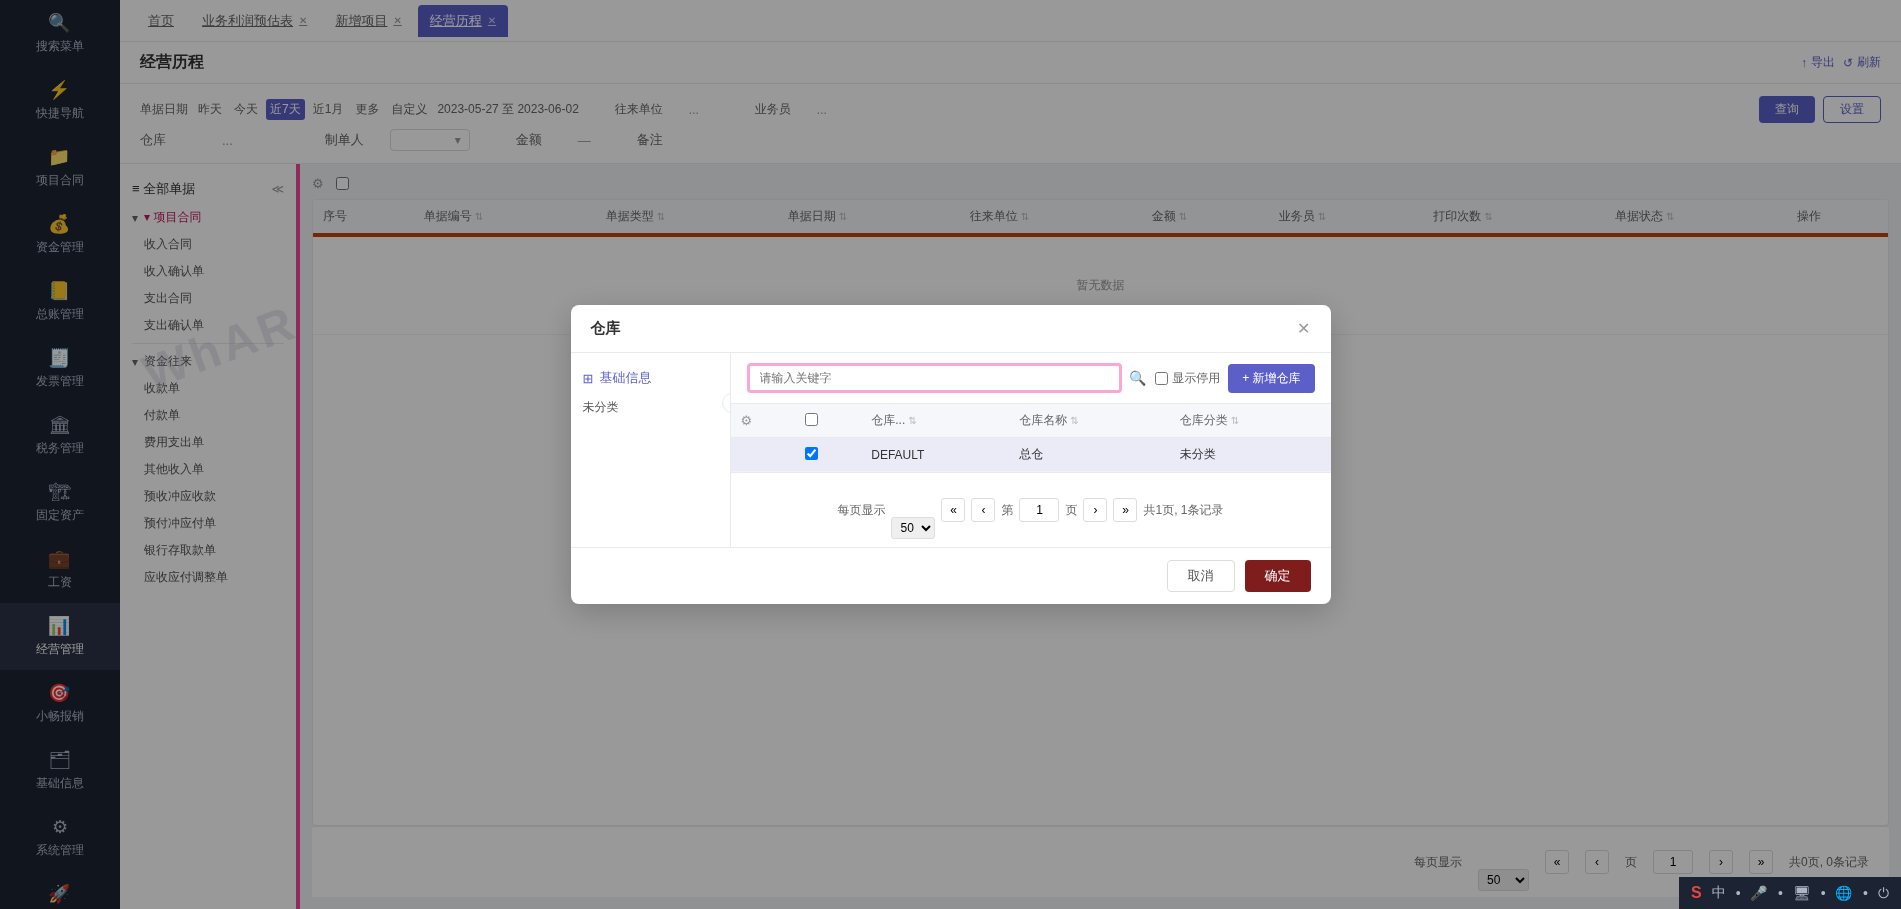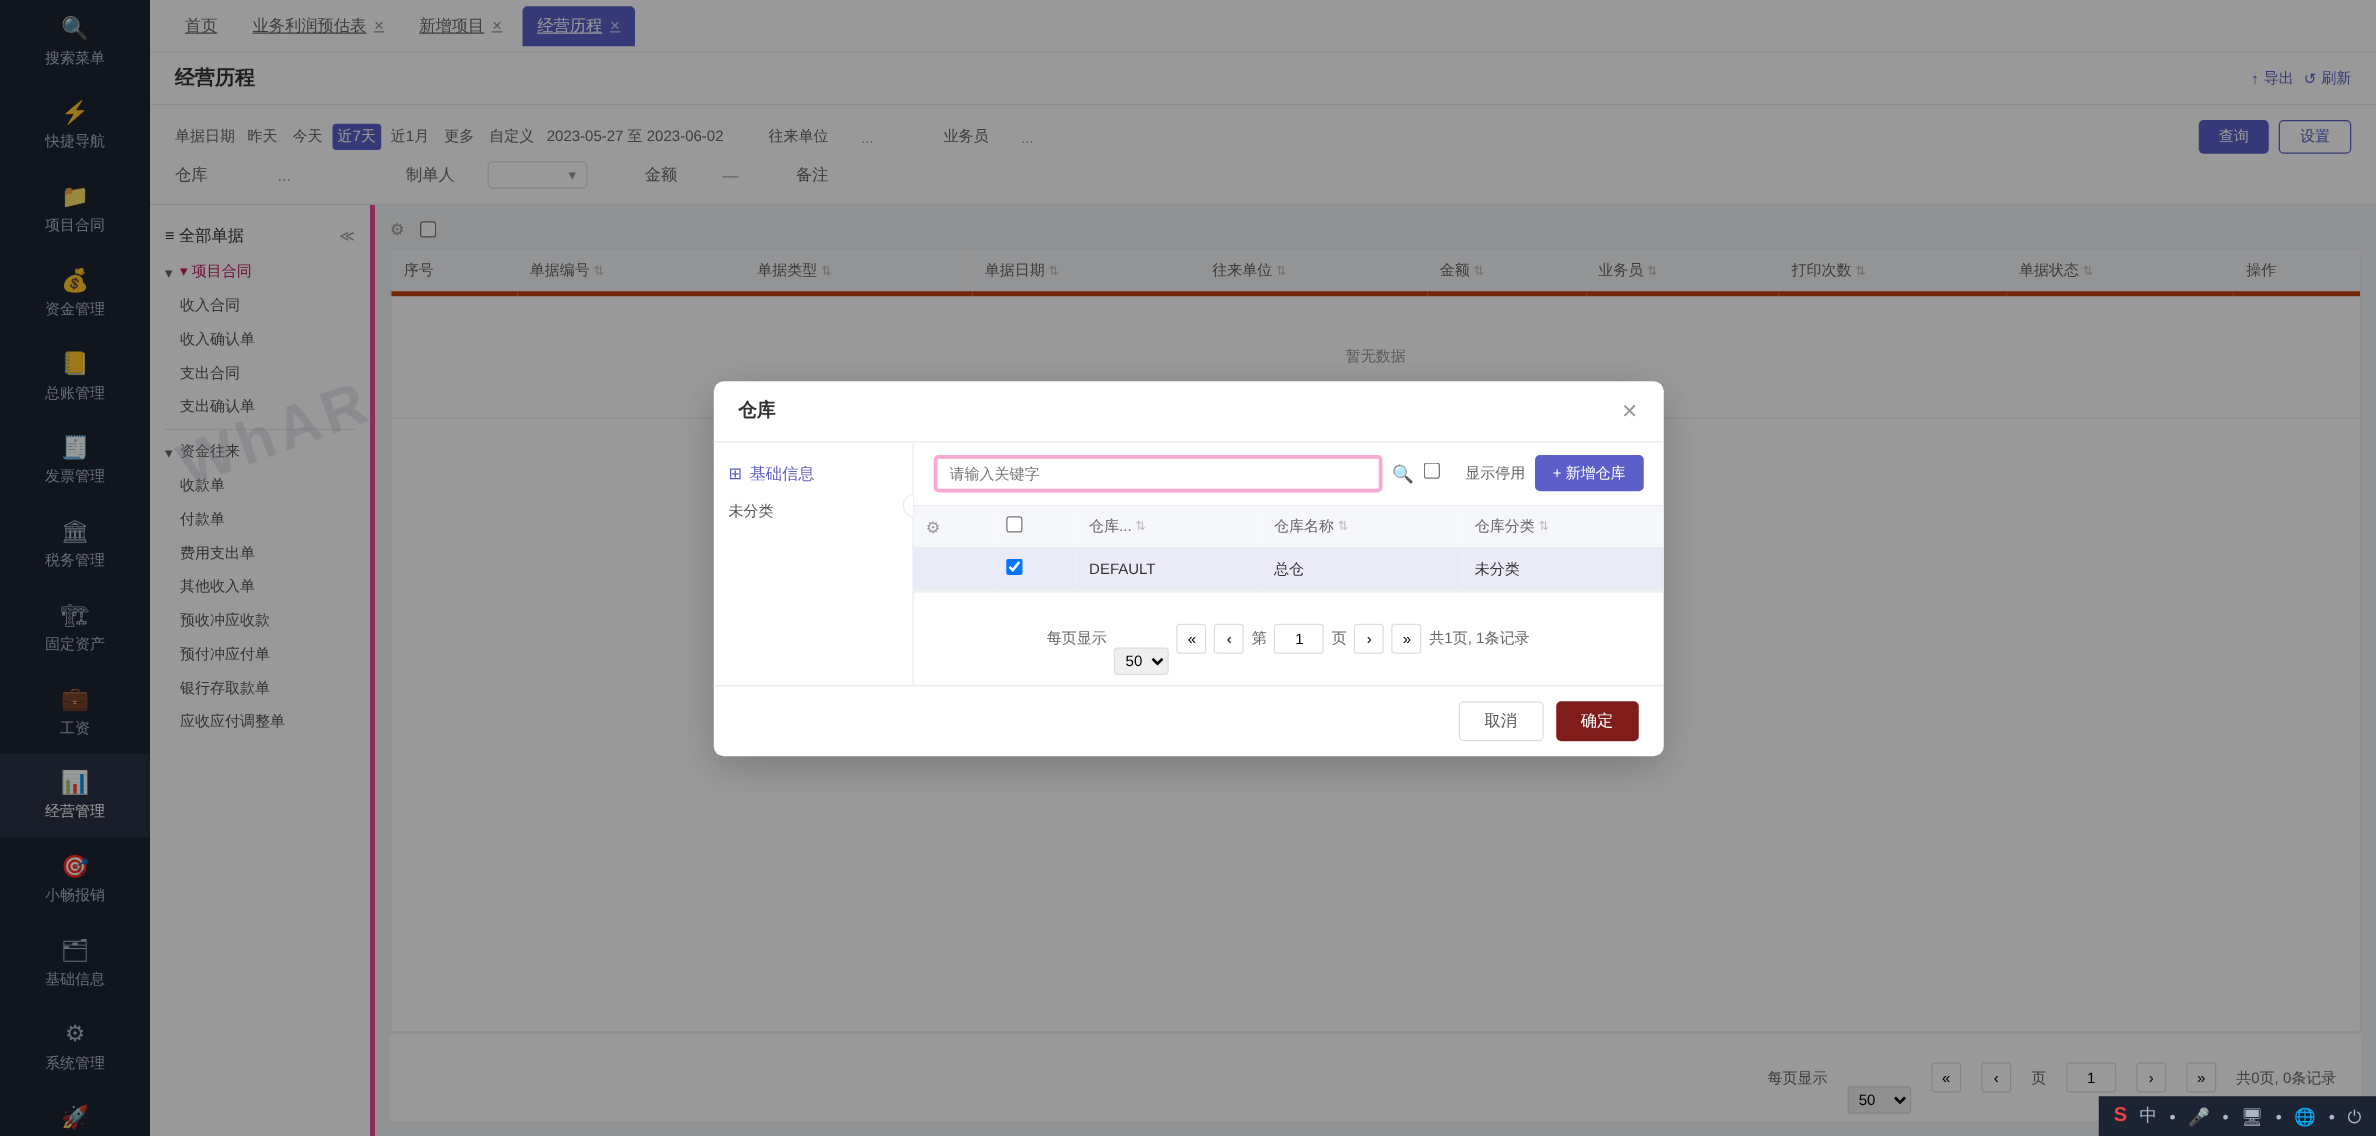--- a/index.html
+++ b/index.html
@@ -79,21 +79,21 @@
     .modal-title { font-size: 15px; font-weight: 600; color: #333; }
     .modal-close { cursor: pointer; color: #999; font-size: 16px; }
     .modal-body { display: flex; flex: 1; overflow: hidden; }
     .modal-left { width: 160px; border-right: 1px solid #e8eaec; padding: 10px 0; overflow-y: auto; flex-shrink: 0; }
     .modal-left-header { display: flex; align-items: center; gap: 6px; padding: 6px 12px; font-size: 13px; color: #5b5fc7; cursor: pointer; }
     .modal-left-item { padding: 6px 12px; font-size: 12px; color: #555; cursor: pointer; }
     .modal-right { flex: 1; display: flex; flex-direction: column; overflow: hidden; }
     .modal-search-bar { display: flex; align-items: center; gap: 8px; padding: 10px 16px; border-bottom: 1px solid #e8eaec; }
     .modal-search-input { flex: 1; border: 3px solid #f9a8d4; border-radius: 4px; padding: 5px 10px; font-size: 12px; outline: none; }
     .modal-search-btn { background: none; border: none; cursor: pointer; color: #999; font-size: 14px; }
-    .modal-checkbox-label { display: flex; align-items: flex-start; gap: 20px; font-size: 12px; color: #666; cursor: pointer; }
+    .modal-checkbox-label { display: flex; align-items: center; gap: 4px; font-size: 12px; color: #666; cursor: pointer; }
     .modal-add-btn { background: #5b5fc7; color: #fff; border: none; border-radius: 4px; padding: 6px 14px; cursor: pointer; font-size: 12px; display: flex; align-items: center; gap: 4px; }
     .modal-table-container { flex: 1; overflow-y: auto; }
     .modal-table { width: 100%; border-collapse: collapse; font-size: 12px; }
     .modal-table th { background: #f5f7fa; padding: 8px 10px; text-align: left; border-bottom: 1px solid #e8eaec; color: #666; font-weight: normal; white-space: nowrap; }
     .modal-table td { padding: 8px 10px; border-bottom: 1px solid #f0f2f5; }
     .modal-table tr.selected { background: #ebebf8; }
     .modal-pagination { display: flex; align-items: center; justify-content: center; padding: 8px 16px; border-top: 1px solid #e8eaec; gap: 6px; font-size: 12px; color: #666; }
     .modal-footer { display: flex; justify-content: flex-end; gap: 10px; padding: 12px 20px; border-top: 1px solid #e8eaec; }
     .btn-cancel { background: #fff; border: 1px solid #ddd; border-radius: 4px; padding: 6px 20px; cursor: pointer; font-size: 13px; color: #555; text-align: right; }
     .btn-confirm { background: #7f1d1d; border: none; border-radius: 4px; padding: 6px 20px; cursor: pointer; font-size: 13px; color: #fff; }

